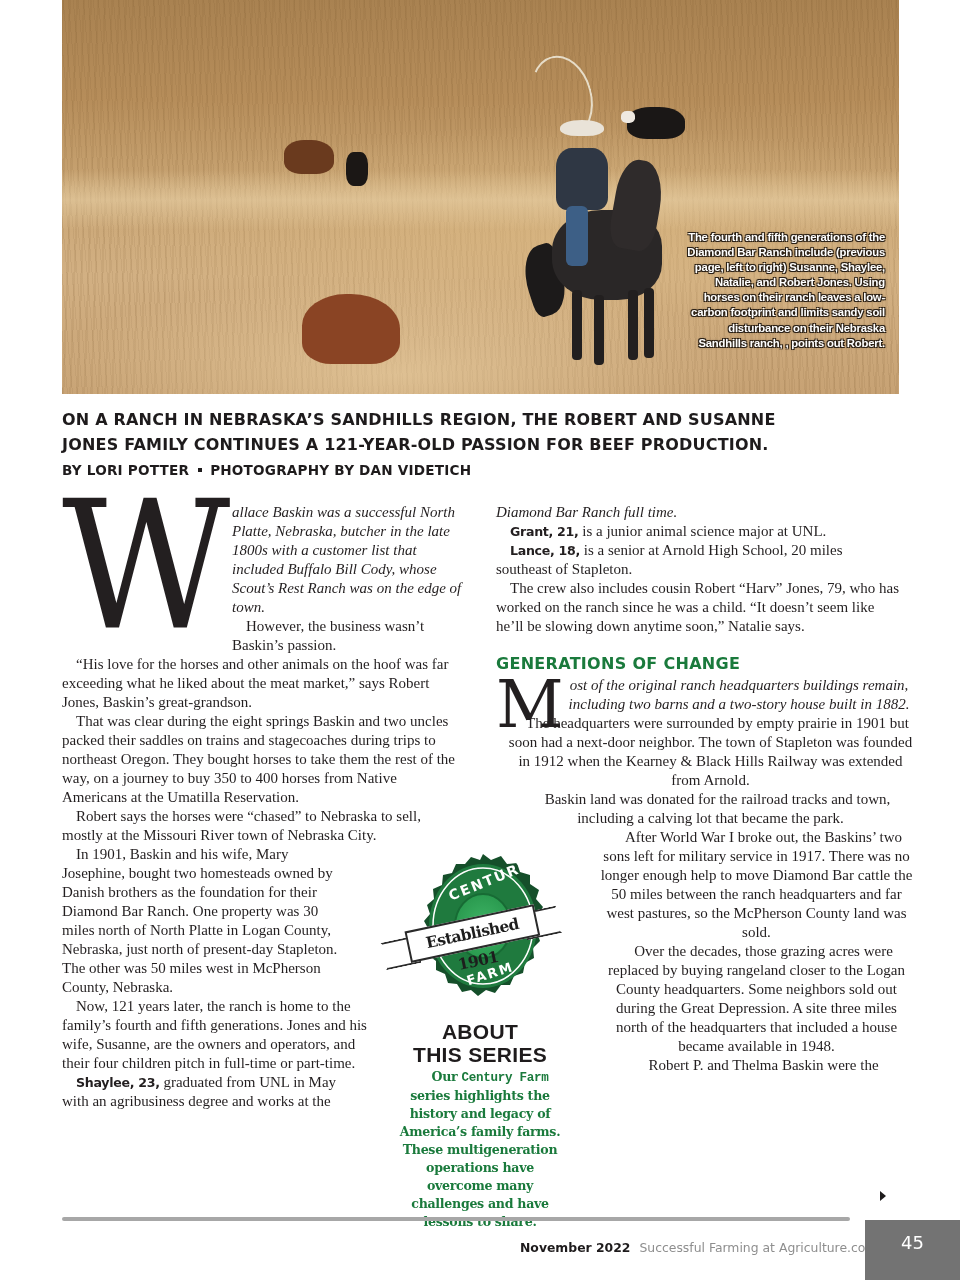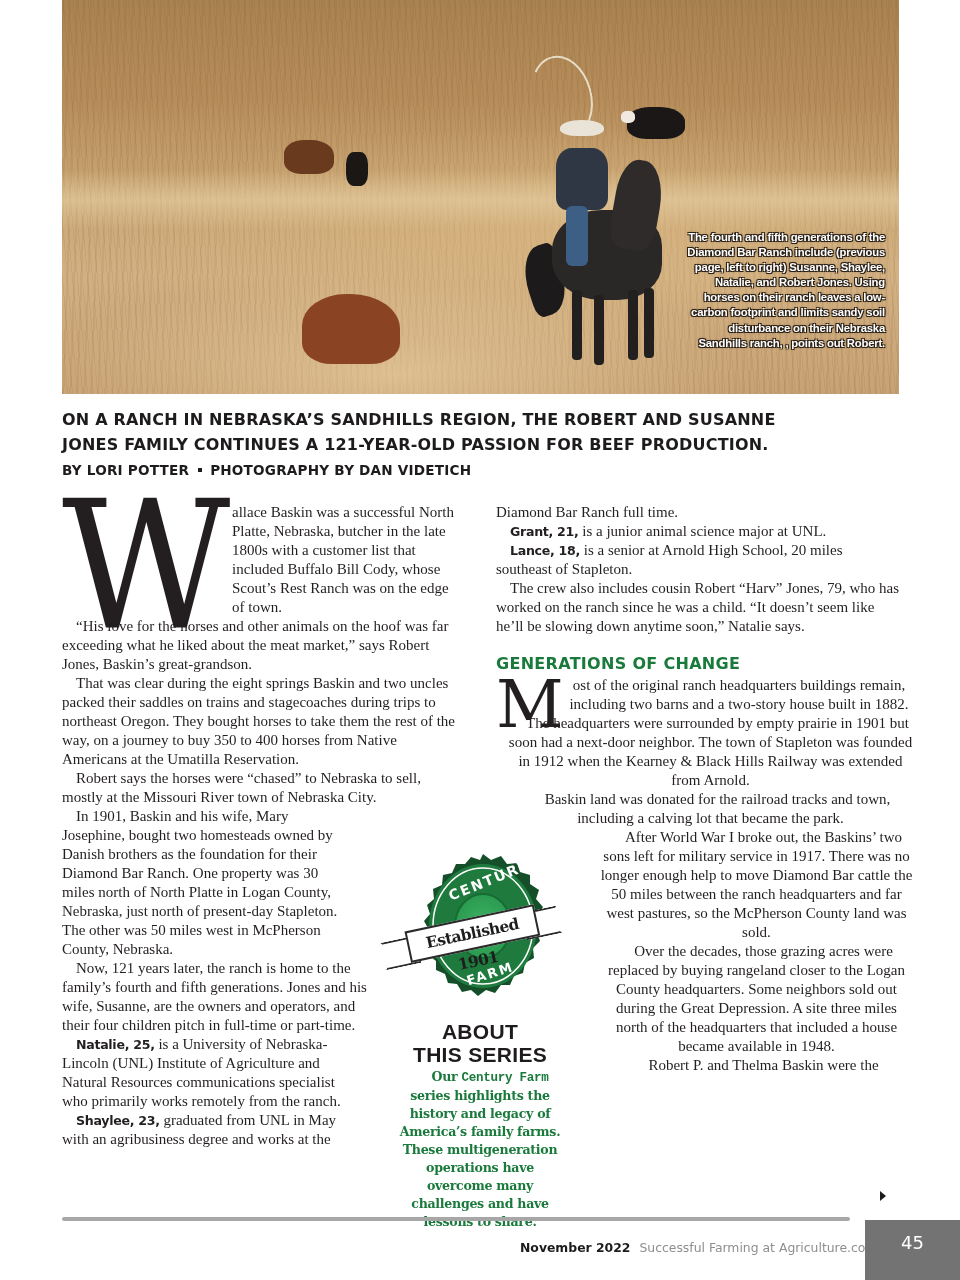--- a/index.html
+++ b/index.html
@@ -43,21 +43,21 @@
   .deck { position: absolute; left: 62px; top: 408px; width: 840px;
     font-family: "DejaVu Sans", "Liberation Sans", sans-serif; font-weight: bold; font-size: 16px; line-height: 24.5px;
     letter-spacing: 0.2px; text-transform: uppercase; color: #1e1b1c; }
   .byline { position: absolute; left: 62px; top: 462px;
     font-family: "DejaVu Sans", "Liberation Sans", sans-serif; font-weight: bold; font-size: 13.6px; letter-spacing: 0.2px; color: #1e1b1c; }
   .byline .dot { display:inline-block; width:4px; height:4px; background:#1e1b1c; margin: 0 8px 3px 9px; vertical-align: middle; }
 
   
   .col { position: absolute; font-size: 15px; line-height: 19px; color: #231f20; }
   .col p { margin: 0; text-indent: 14px; }
-  .col p.noindent { text-indent: 0; }
+  .col p.noindent { text-indent: 0; font-style: italic; }
   .col b.lead { font-family: "DejaVu Sans", "Liberation Sans", sans-serif; font-weight: bold; font-size: 12.6px; letter-spacing: -0.3px; }
 
   .col-left { left: 62px; top: 503px; width: 400px; }
   .dropcap-w { position: absolute; left: 62px; top: 494px; width: 170px; height: 145px; font-family: "DejaVu Serif", "Liberation Serif", serif;
     font-size: 178px; line-height: 145px; color: #231f20; letter-spacing: -10px; transform: scaleX(0.92); transform-origin: left top; }
   .col-left .intro { margin-left: 170px; }
 
   .col-right { left: 496px; top: 503px; width: 405px; }
   .subhead { position: absolute; left: 496px; top: 654px; font-family: "DejaVu Sans", "Liberation Sans", sans-serif; font-weight: bold;
     font-size: 16px; letter-spacing: 0.3px; color: #1a7a3c; }
@@ -126,26 +126,26 @@
   <div>ON A RANCH IN NEBRASKA’S SANDHILLS REGION, THE ROBERT AND SUSANNE</div>
   <div>JONES FAMILY CONTINUES A 121-YEAR-OLD PASSION FOR BEEF PRODUCTION.</div>
 </div>
 <div class="byline">
   <span>BY LORI POTTER</span><span class="dot"></span><span>PHOTOGRAPHY BY DAN VIDETICH</span>
 </div>
 
 <div class="dropcap-w">W</div>
 <div class="col col-left">
   <p class="noindent intro">allace Baskin was a successful North Platte, Nebraska, butcher in the late 1800s with a customer list that included Buffalo Bill Cody, whose Scout’s Rest Ranch was on the edge of town.</p>
+  <p class="intro" style="text-indent:14px;margin-bottom:0"><span>However, the business wasn’t Baskin’s passion.</span></p>
   <p>“His love for the horses and other animals on the hoof was far exceeding what he liked about the meat market,” says Robert Jones, Baskin’s great-grandson.</p>
   <p>That was clear during the eight springs Baskin and two uncles packed their saddles on trains and stagecoaches during trips to northeast Oregon. They bought horses to take them the rest of the way, on a journey to buy 350 to 400 horses from Native Americans at the Umatilla Reservation.</p>
   <p>Robert says the horses were “chased” to Nebraska to sell, mostly at the Missouri River town of Nebraska City.</p>
   <p style="width:290px">In 1901, Baskin and his wife, Mary Josephine, bought two homesteads owned by Danish brothers as the foundation for their Diamond Bar Ranch. One property was 30 miles north of North Platte in Logan County, Nebraska, just north of present-day Stapleton. The other was 50 miles west in McPherson County, Nebraska.</p>
   <p style="width:310px">Now, 121 years later, the ranch is home to the family’s fourth and fifth generations. Jones and his wife, Susanne, are the owners and operators, and their four children pitch in full-time or part-time.</p>
-  <p style="width:300px"><b class="lead">Natalie, 25,</b><span> is a University of Nebraska-Lincoln (UNL) Institute of Agriculture and Natural Resources communications specialist who primarily works remotely from the ranch.</span></p>
   <p style="width:300px"><b class="lead">Shaylee, 23,</b><span> graduated from UNL in May with an agribusiness degree and works at the</span></p>
 </div>
 
 <div class="col col-right">
   <p class="noindent">Diamond Bar Ranch full time.</p>
   <p><b class="lead">Grant, 21,</b><span> is a junior animal science major at UNL.</span></p>
   <p><b class="lead">Lance, 18,</b><span> is a senior at Arnold High School, 20 miles southeast of Stapleton.</span></p>
   <p>The crew also includes cousin Robert “Harv” Jones, 79, who has worked on the ranch since he was a child. “It doesn’t seem like he’ll be slowing down anytime soon,” Natalie says.</p>
 </div>
 

